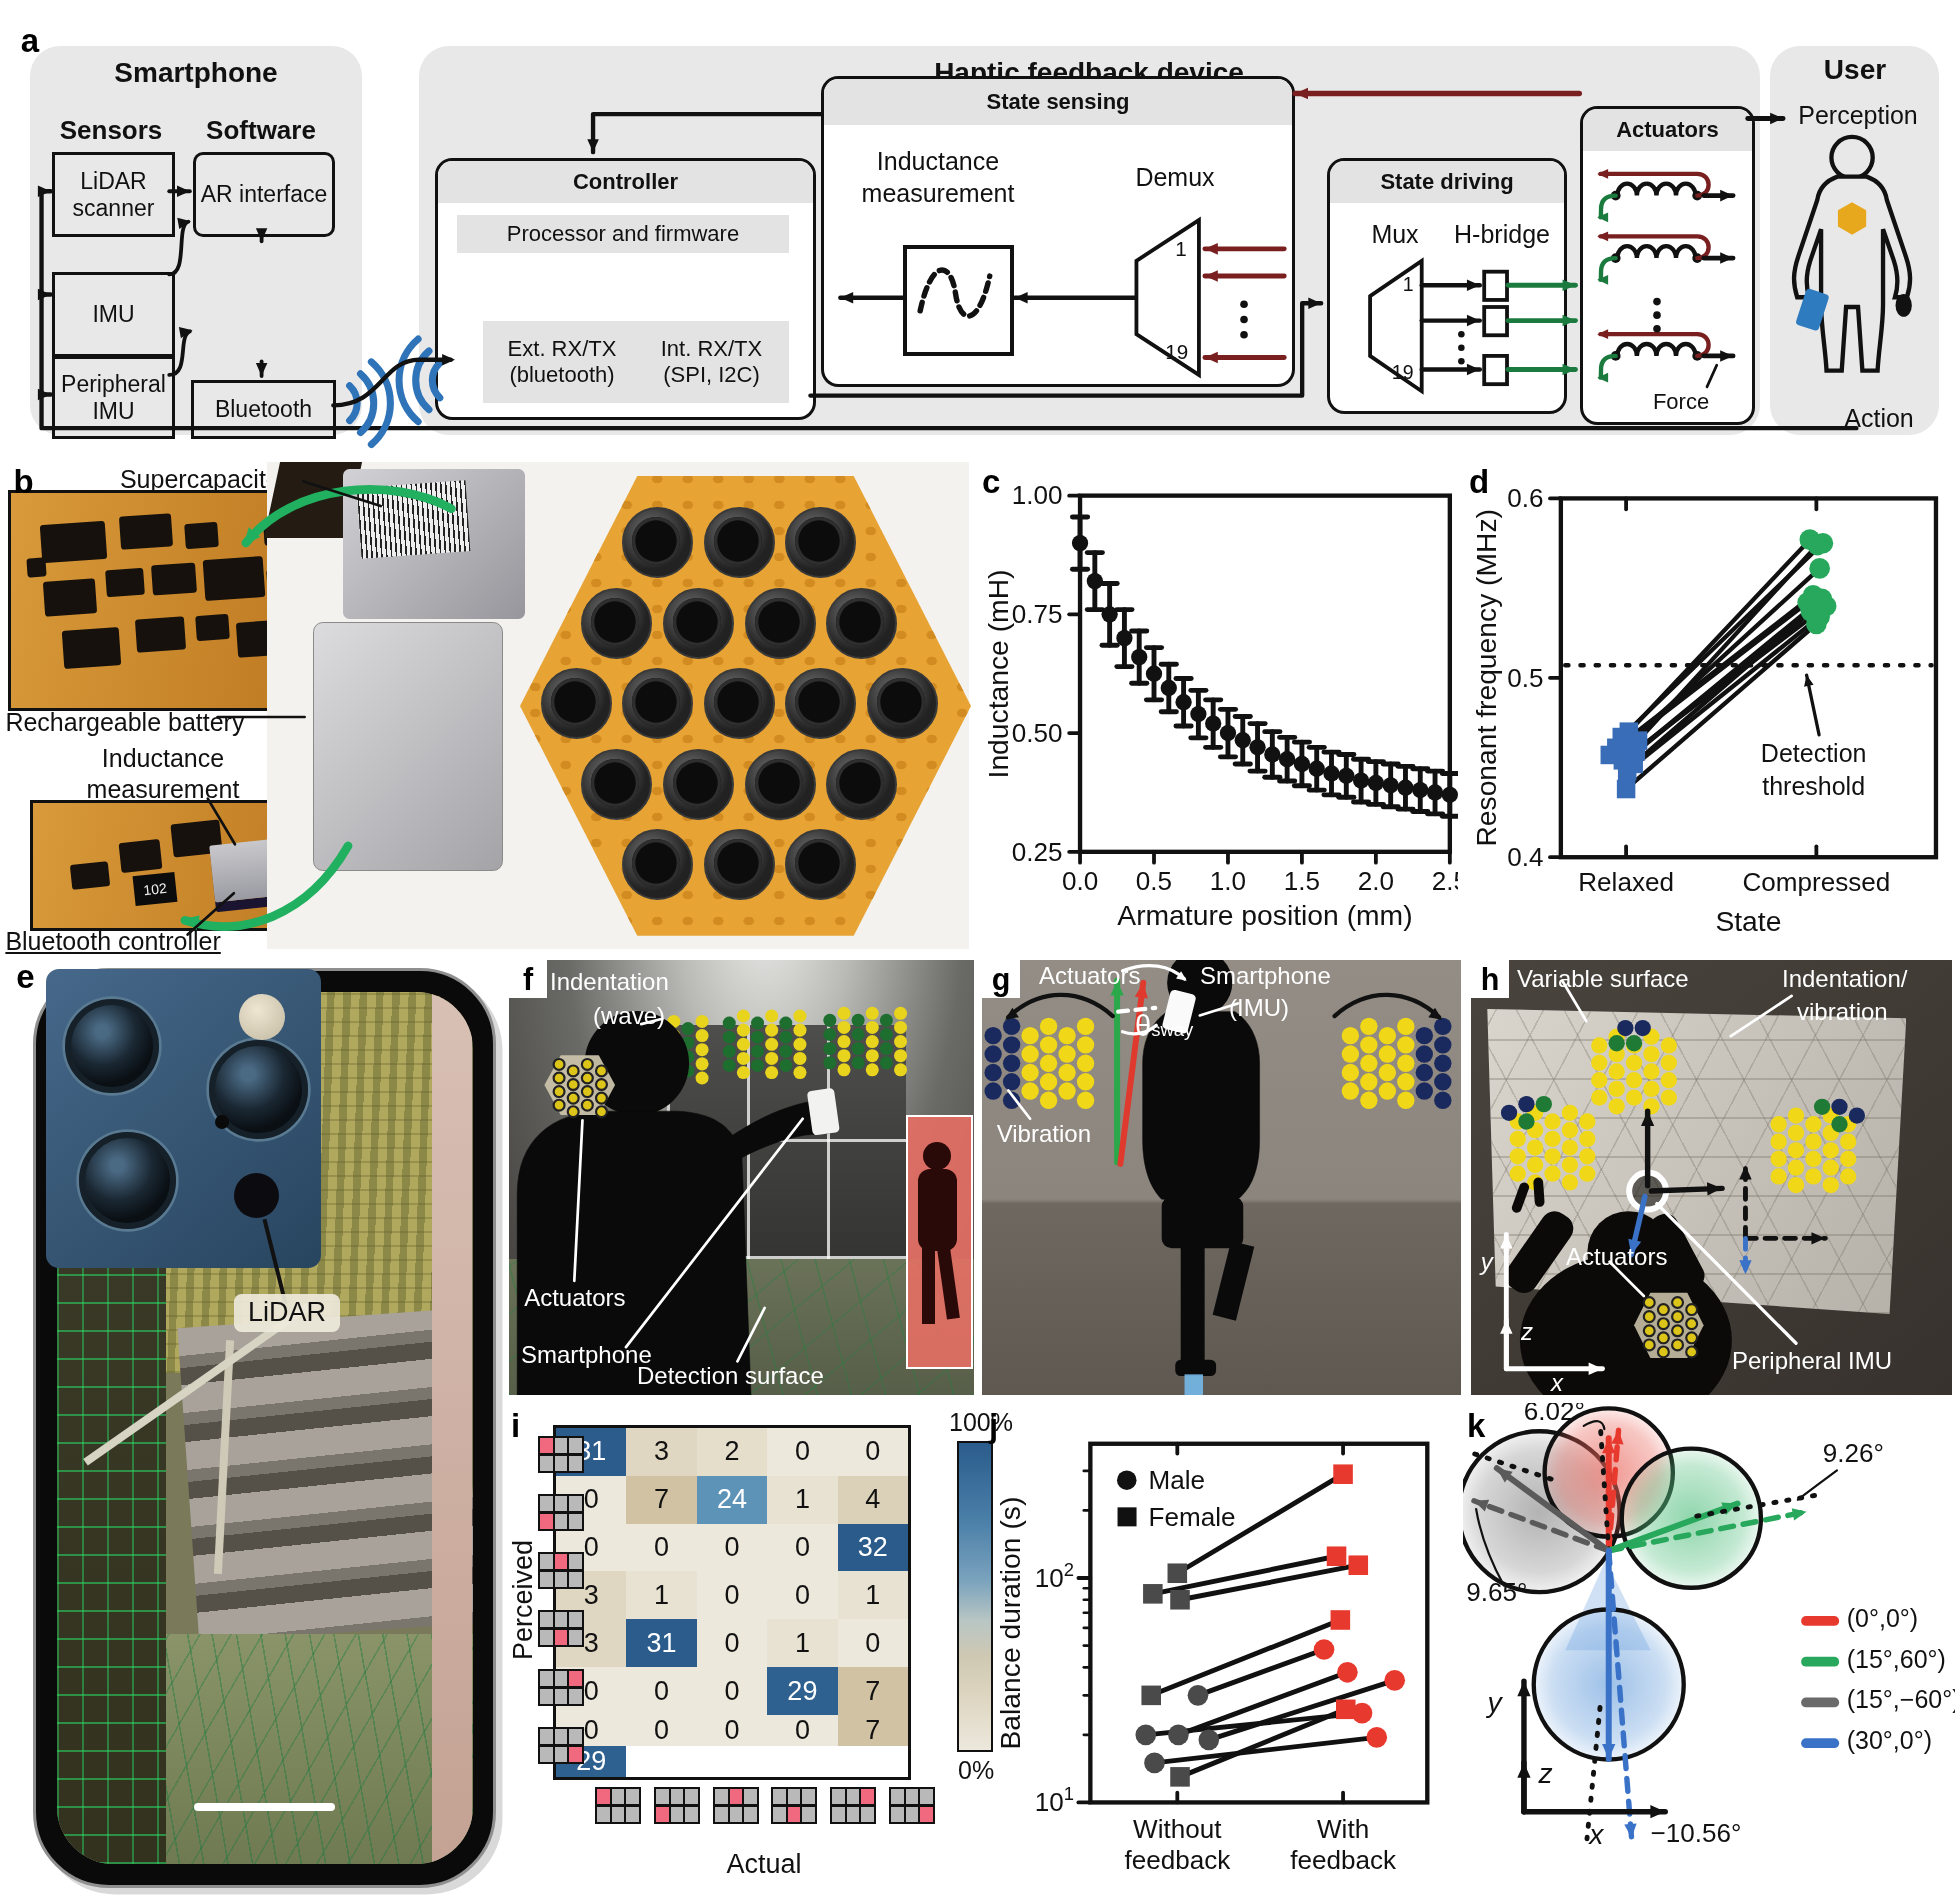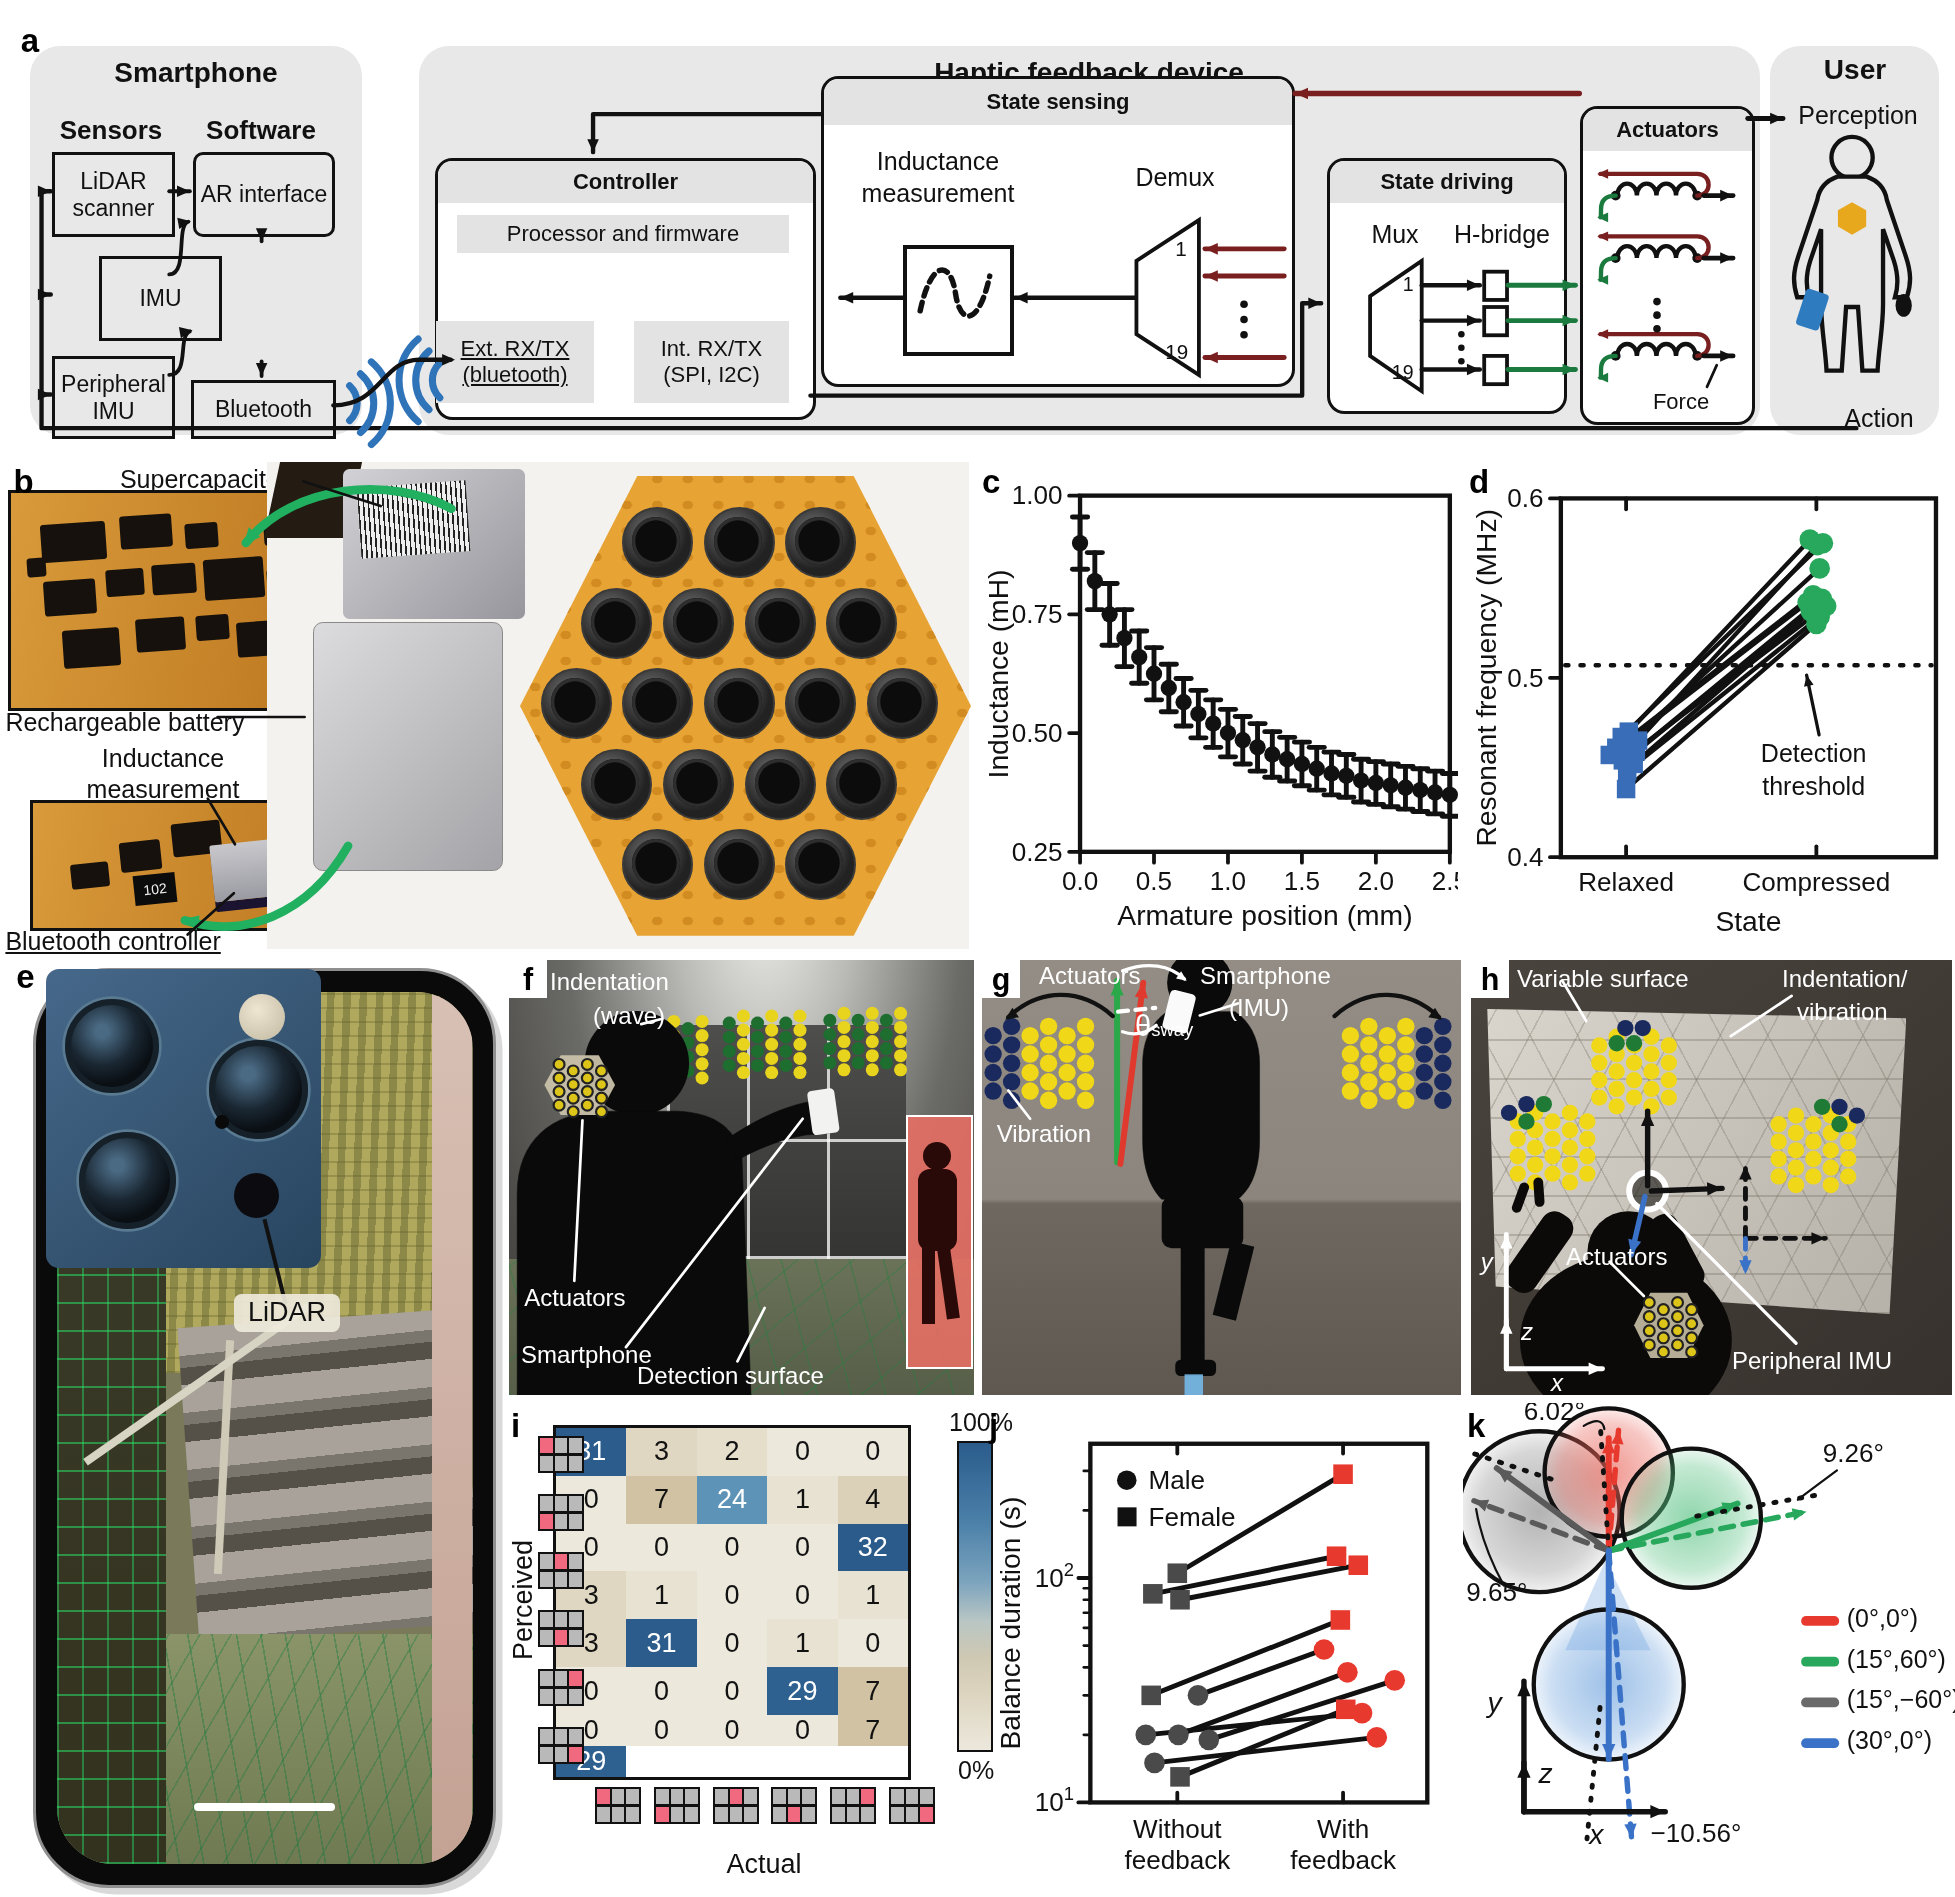--- a/index.html
+++ b/index.html
@@ -40,31 +40,31 @@
   <div class="gpanel" style="left:30px;top:46px;width:332px;height:389px;"></div>
   <div class="gpanel" style="left:419px;top:46px;width:1341px;height:389px;"></div>
   <div class="gpanel" style="left:1770px;top:46px;width:169px;height:389px;"></div>
 
   <div class="ttl" style="left:196px;top:57px;">Smartphone</div>
   <div class="hdr" style="left:111px;top:115px;">Sensors</div>
   <div class="hdr" style="left:261px;top:115px;">Software</div>
 
   <div class="dbox" style="left:52px;top:152px;width:117px;height:79px;">LiDAR scanner</div>
   <div class="dbox" style="left:193px;top:152px;width:136px;height:79px;border-radius:10px;">AR interface</div>
-  <div class="dbox" style="left:52px;top:256px;width:117px;height:79px;margin-left:47px;">IMU</div>
+  <div class="dbox" style="left:52px;top:272px;width:117px;height:79px;">IMU</div>
   <div class="dbox" style="left:52px;top:356px;width:117px;height:77px;">Peripheral IMU</div>
   <div class="dbox" style="left:191px;top:380px;width:139px;height:53px;">Bluetooth</div>
 
   <div class="ttl" style="left:1089px;top:57px;">Haptic feedback device</div>
 
   <div class="wbox" style="left:435px;top:158px;width:375px;height:256px;">
     <div class="hd">Controller</div>
   </div>
   <div class="sub" style="left:457px;top:215px;width:332px;height:38px;">Processor and firmware</div>
-  <div class="sub" style="left:436px;top:321px;width:158px;height:82px;flex-direction:column;text-decoration:underline;">
+  <div class="sub" style="left:483px;top:321px;width:158px;height:82px;flex-direction:column;">
     <div>Ext. RX/TX</div>
     <div>(bluetooth)</div>
   </div>
   <div class="sub" style="left:634px;top:321px;width:155px;height:82px;flex-direction:column;">
     <div>Int. RX/TX</div>
     <div>(SPI, I2C)</div>
   </div>
 
   <div class="wbox" style="left:821px;top:76px;width:468px;height:305px;">
     <div class="hd" style="height:46px;">State sensing</div>

